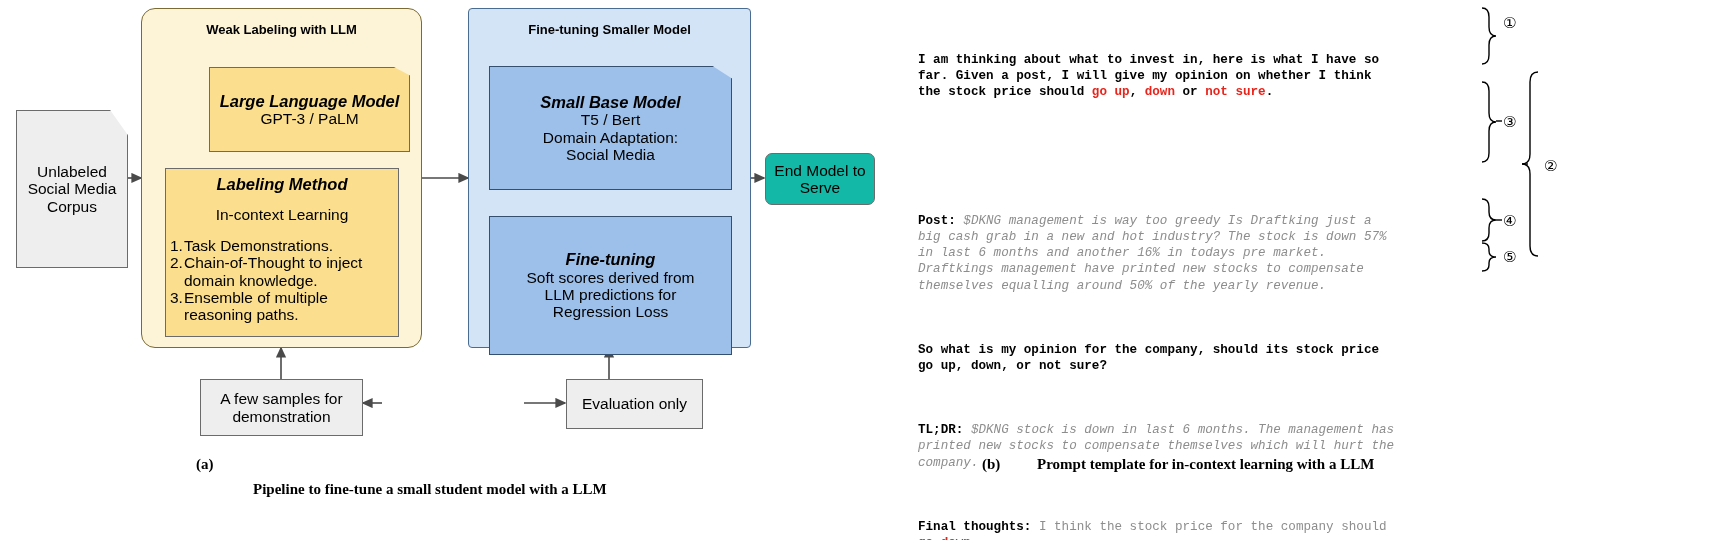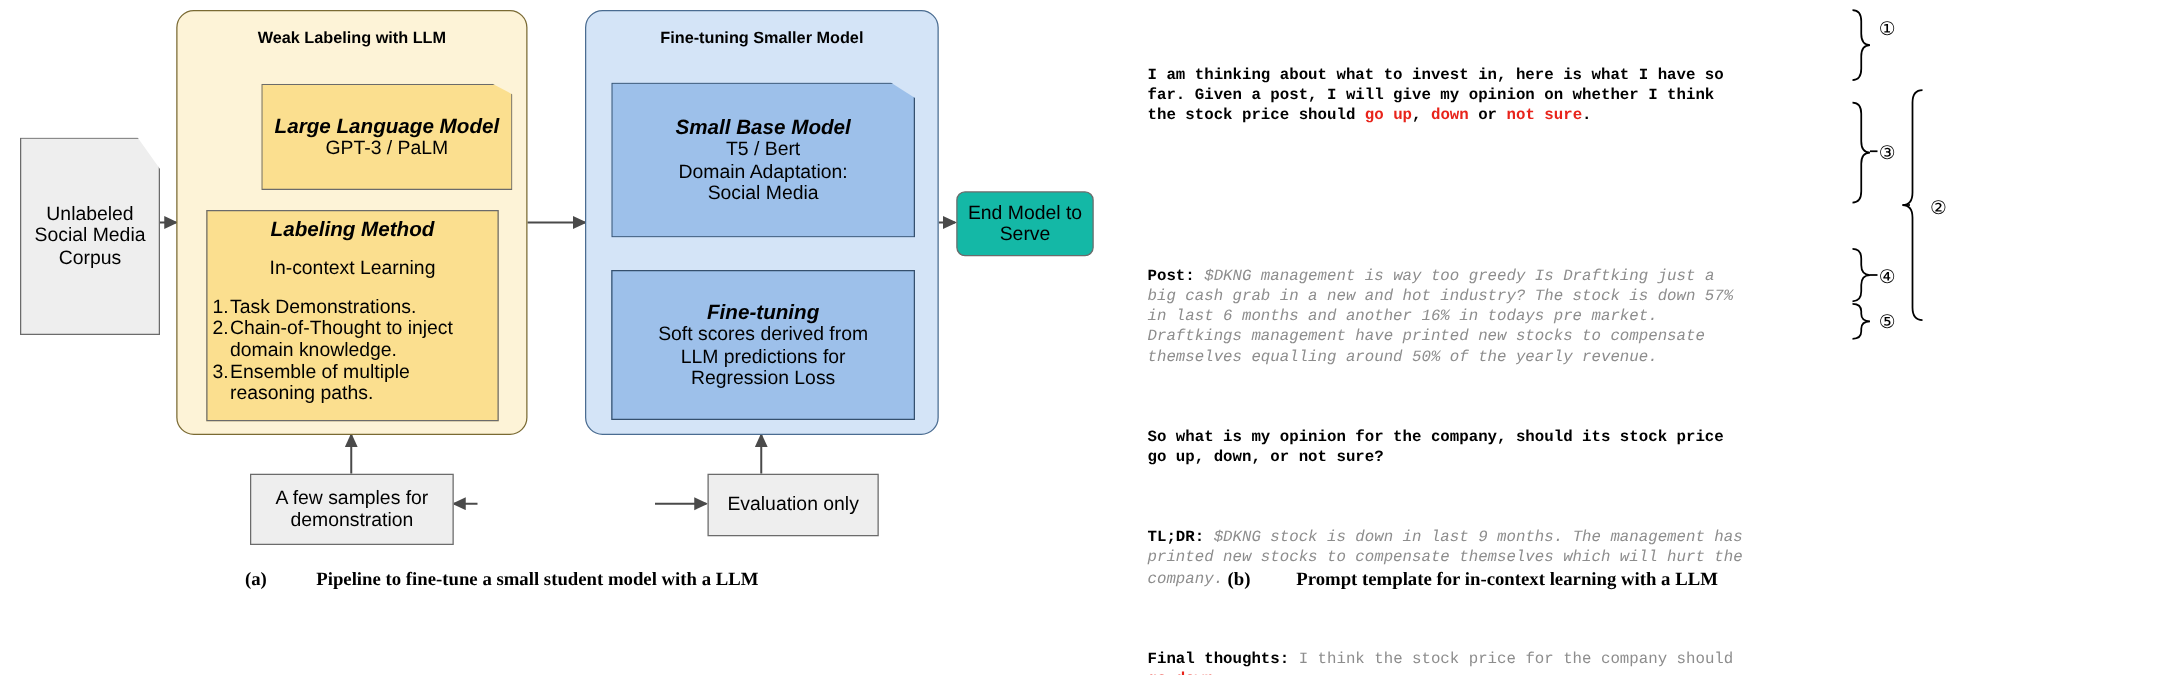--- a/index.html
+++ b/index.html
@@ -6,21 +6,21 @@
   body{width:1731px;height:540px;position:relative;overflow:hidden;
        font-family:"Liberation Sans",sans-serif;color:#000;}
   .panel{position:absolute;top:0;}
   
   #fig-a{left:0;width:890px;height:540px;}
   .node{position:absolute;box-sizing:border-box;display:flex;flex-direction:column;
         align-items:center;justify-content:center;text-align:center;line-height:1.12;}
   .grey{background:#eeeeee;border:1.5px solid #6b6b6b;}
   .yellow-outer{background:#fdf3d7;border:1.6px solid #7a6a33;border-radius:14px;}
   .yellow-inner{background:#fbdf8f;border:1.5px solid #6b6b6b;}
-  .blue-outer{background:#d4e4f7;border:1.6px solid #4a6c91;border-radius:14px;}
+  .blue-outer{background:#d4e4f7;border:1.6px solid #4a6c91;border-radius:4px;}
   .blue-inner{background:#9dc0ea;border:1.5px solid #35506e;}
   .pink{background:#14b8a6;border:1.5px solid #6b6b6b;border-radius:7px;}
   .hdr{font-weight:bold;font-size:13px;}
   .ttl{font-weight:bold;font-style:italic;font-size:16.5px;}
   .txt{font-size:15.5px;}
   .clipcorner{clip-path:polygon(0 0,84% 0,100% 16%,100% 100%,0 100%);}
   .clipcorner2{clip-path:polygon(0 0,92% 0,100% 10%,100% 100%,0 100%);}
   .lm-list{font-size:15.5px;text-align:left;margin:0;padding:0 0 0 4px;}
   .lm-list div{display:flex;}
   .lm-list .num{width:14px;flex:none;}
@@ -104,21 +104,21 @@
   <div class="node blue-outer" style="left:468px;top:8px;width:283px;height:340px;justify-content:flex-start;">
     <div class="hdr" style="margin-top:14px;">Fine-tuning Smaller Model</div>
 
     <div class="node blue-inner clipcorner2" style="left:20px;top:57px;width:243px;height:124px;">
       <div class="ttl">Small Base Model</div>
       <div class="txt" style="white-space:pre-line;">T5 / Bert
 Domain Adaptation:
 Social Media</div>
     </div>
 
-    <div class="node blue-inner" style="left:20px;top:207px;width:243px;height:120px;">
+    <div class="node blue-inner" style="left:20px;top:207px;width:243px;height:139px;">
       <div class="ttl">Fine-tuning</div>
       <div class="txt" style="white-space:pre-line;">Soft scores derived from
 LLM predictions for
 Regression Loss</div>
     </div>
   </div>
 
   <div class="node pink" style="left:765px;top:153px;width:110px;height:52px;">
     <span class="txt" style="white-space:pre-line;">End Model to
 Serve</span>
@@ -128,21 +128,21 @@
     <span class="txt" style="white-space:pre-line;">A few samples for
 demonstration</span>
   </div>
 
 
   <div class="node grey" style="left:566px;top:379px;width:137px;height:50px;">
     <span class="txt">Evaluation only</span>
   </div>
 
   <div class="cap" style="left:196px;top:456px;">(a)</div>
-  <div class="cap" style="left:253px;top:456px;">Pipeline to fine-tune a small student model with a LLM</div>
+  <div class="cap" style="left:253px;top:481px;">Pipeline to fine-tune a small student model with a LLM</div>
 </div>
 
 <div class="panel" id="fig-b">
 
   <div class="prompt">
 
     <p class="blk b"><span>I am thinking about what to invest in, here is what I have so
 far. Given a post, I will give my opinion on whether I think
 the stock price should </span><span class="red">go up</span><span>, </span><span class="red">down</span><span> or </span><span class="red">not sure</span><span>.</span></p>
 
@@ -150,21 +150,21 @@
 
     <p class="blk"><span class="b">Post:</span><span class="i"> $DKNG management is way too greedy Is Draftking just a
 big cash grab in a new and hot industry? The stock is down 57%
 in last 6 months and another 16% in todays pre market.
 Draftkings management have printed new stocks to compensate
 themselves equalling around 50% of the yearly revenue.</span></p>
 
     <p class="blk b">So what is my opinion for the company, should its stock price
 go up, down, or not sure?</p>
 
-    <p class="blk"><span class="b">TL;DR:</span><span class="i"> $DKNG stock is down in last 9 months. The management has
+    <p class="blk"><span class="b">TL;DR:</span><span class="i"> $DKNG stock is down in last 6 months. The management has
 printed new stocks to compensate themselves which will hurt the
 company.</span></p>
 
     <p class="blk"><span class="b">Final thoughts:</span><span class="plain-grey"> I think the stock price for the company should
 </span><span class="red">go down</span></p>
 
     
 
     
 

